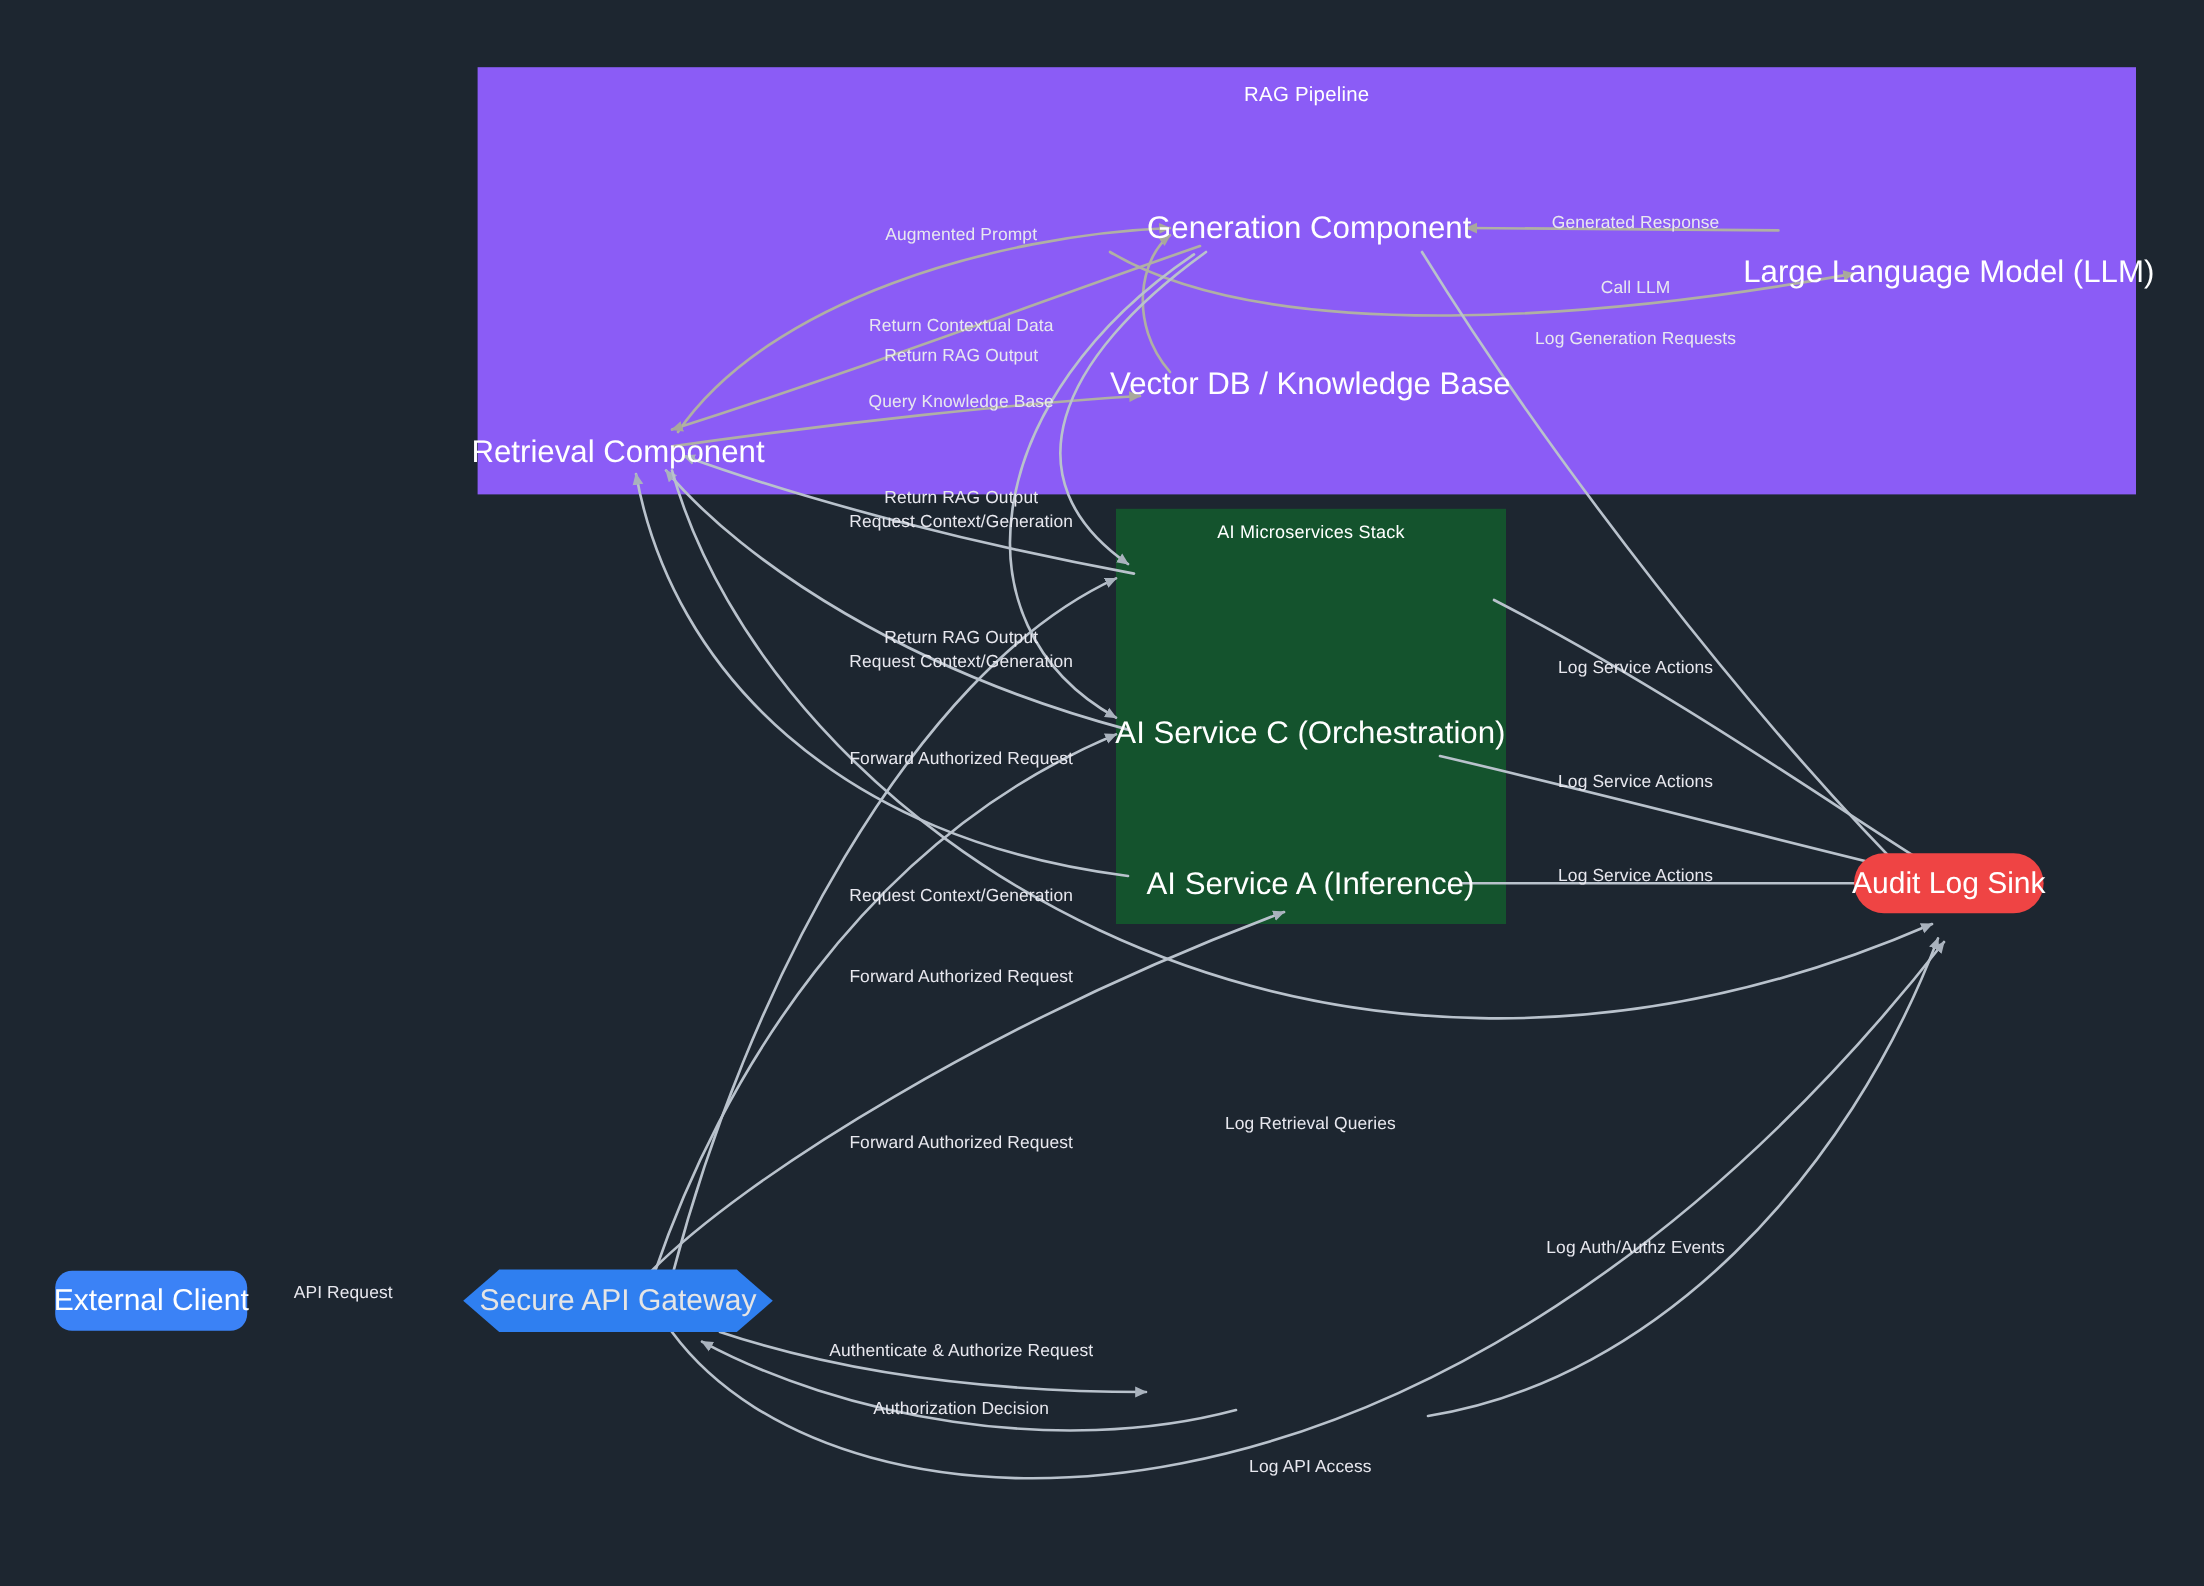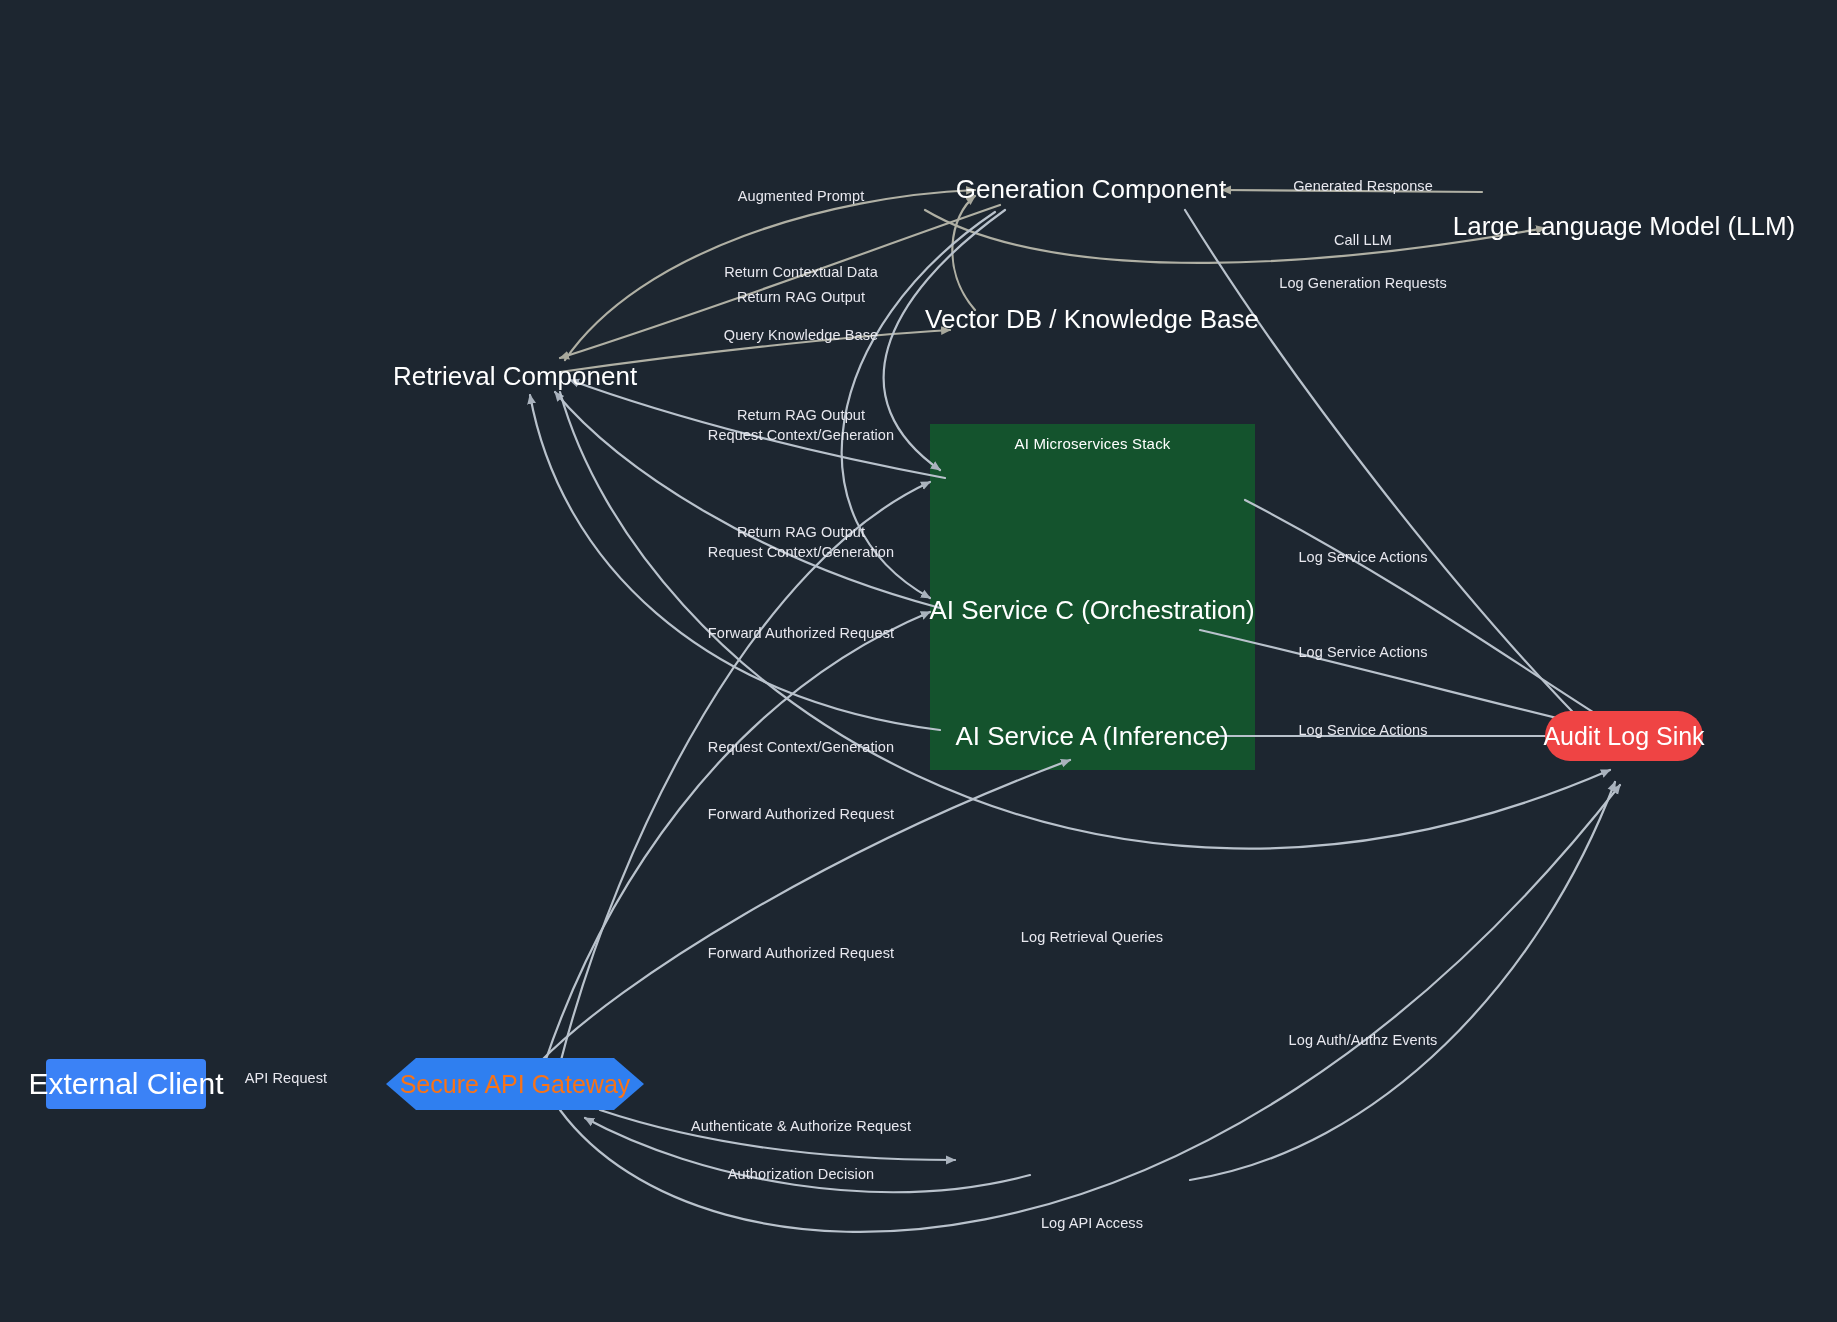--- a/index.html
+++ b/index.html
@@ -9,36 +9,39 @@
   svg.edges{position:absolute;left:0;top:0;width:1837px;height:1322px;overflow:visible;}
 
   .cluster{position:absolute;box-sizing:border-box;}
   .cluster-title{position:absolute;left:0;right:0;text-align:center;
       color:#ffffff;font-size:17px;letter-spacing:.2px;}
 
   .node{position:absolute;color:#ffffff;display:flex;align-items:center;
       justify-content:center;box-sizing:border-box;white-space:nowrap;}
 
   .node-plain{font-size:26px;background:transparent;}
-  .node-rect{border-radius:4px;font-size:30px;}
+  .node-rect{border-radius:14px;font-size:25px;}
   .node-round{border-radius:26px;font-size:25px;}
 
   .hexwrap,.diawrap{position:absolute;}
   .hexwrap svg,.diawrap svg{position:absolute;left:0;top:0;}
   .hexlabel,.dialabel{position:absolute;left:0;top:0;width:100%;height:100%;
-      display:flex;align-items:center;justify-content:center;color:#f97316;font-size:25px;}
+      display:flex;align-items:center;justify-content:center;color:#e5e5e5;font-size:25px;}
 
   .elabel{position:absolute;color:#e8e8ef;font-size:14.5px;white-space:nowrap;
       transform:translate(-50%,-50%);text-align:center;letter-spacing:.1px;}
 </style>
 </head>
 <body>
 
 <div id="stage">
 
+  <div class="cluster" style="left:398px;top:56px;width:1382px;height:356px;background:#8b5cf6;">
+    <div class="cluster-title" style="top:13px;">RAG Pipeline</div>
+  </div>
 
   <div class="cluster" style="left:930px;top:424px;width:325px;height:346px;background:#14532d;">
     <div class="cluster-title" style="top:11px;font-size:15px;">AI Microservices Stack</div>
   </div>
 
   <svg class="edges" viewBox="0 0 1837 1322" xmlns="http://www.w3.org/2000/svg">
     <defs>
       <marker id="ah" markerWidth="11" markerHeight="11" refX="9" refY="5.5" orient="auto" markerUnits="userSpaceOnUse">
         <path d="M0,1 L10,5.5 L0,10 z" fill="#a9b2bd"></path>
       </marker>

